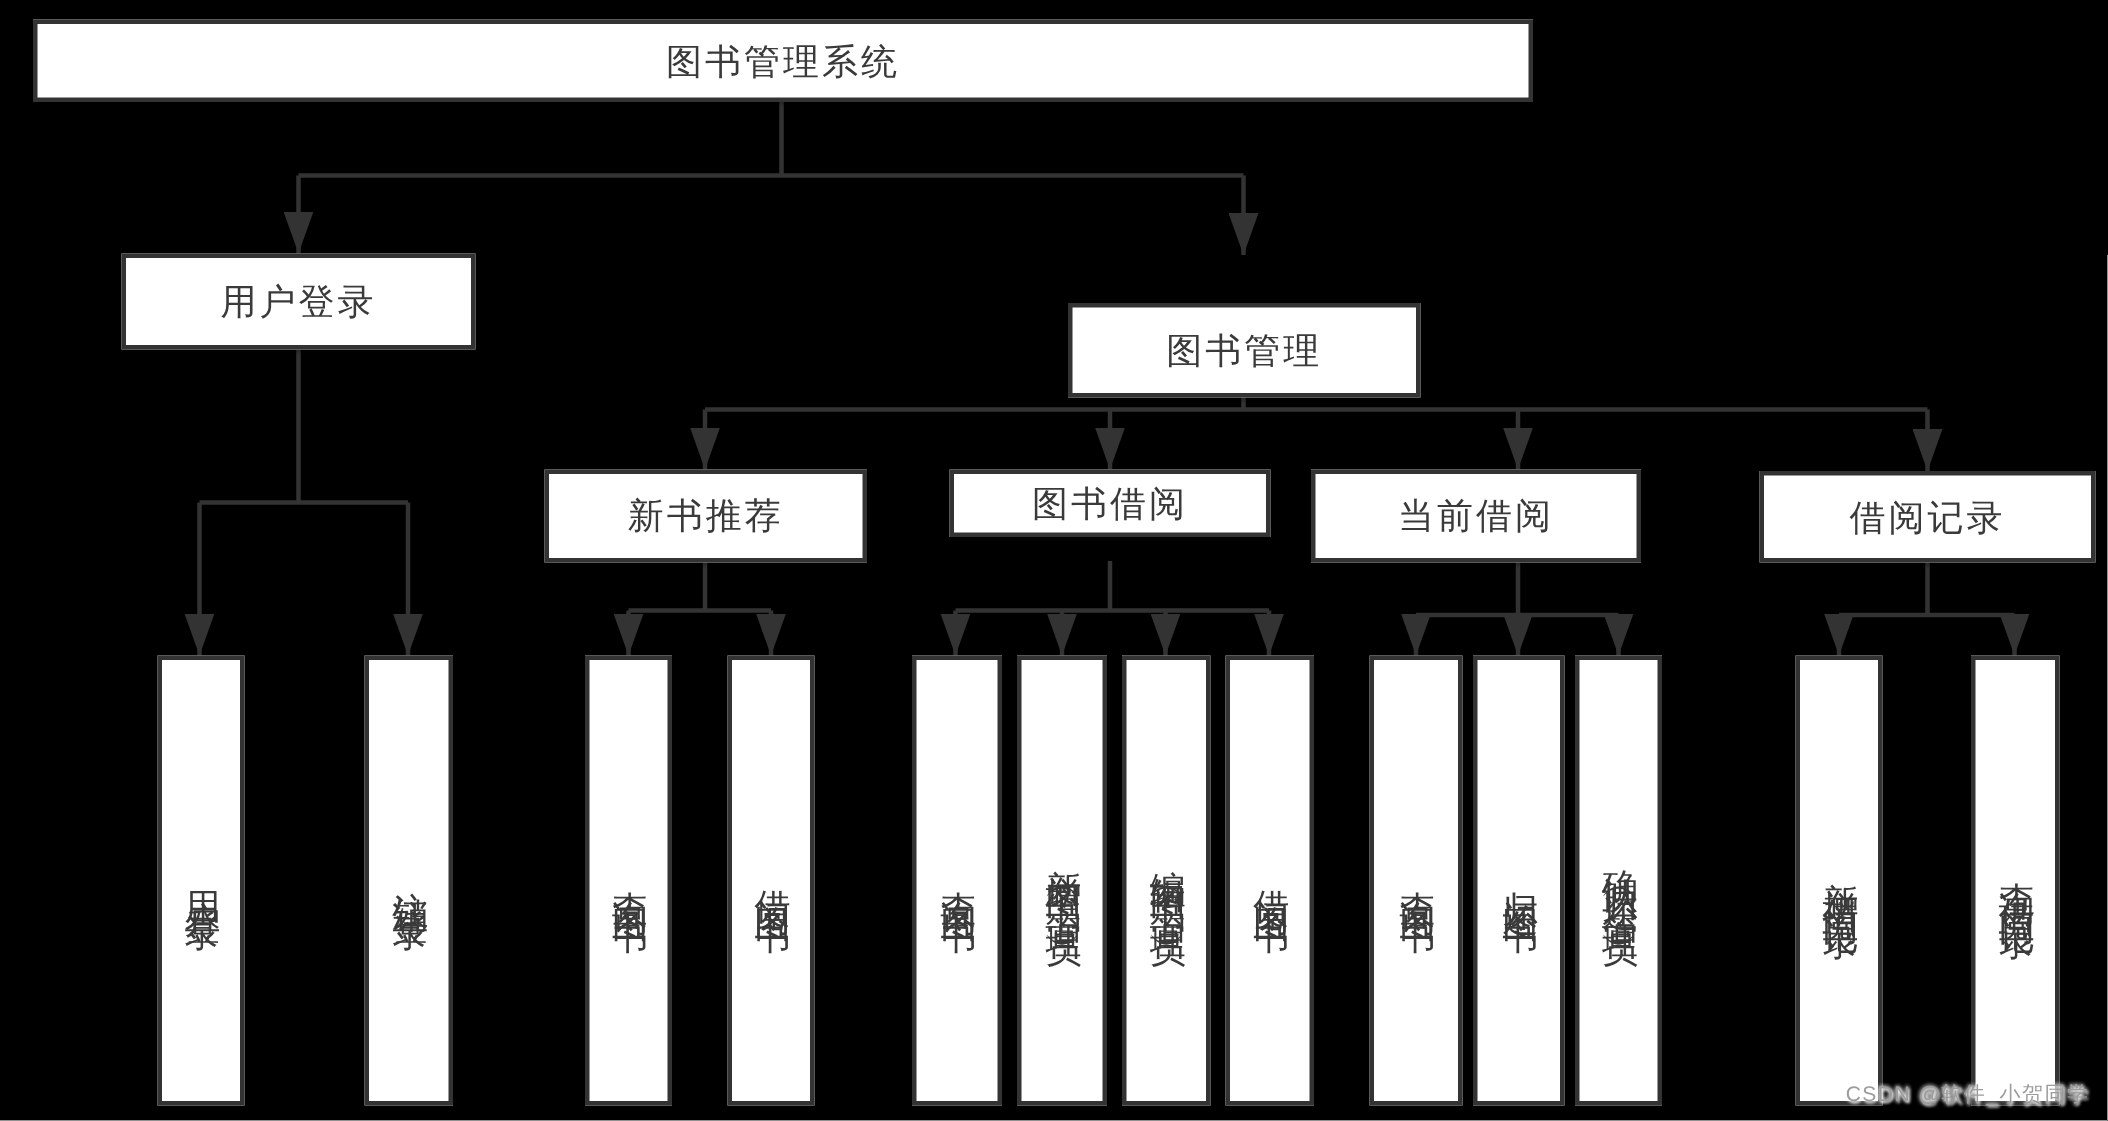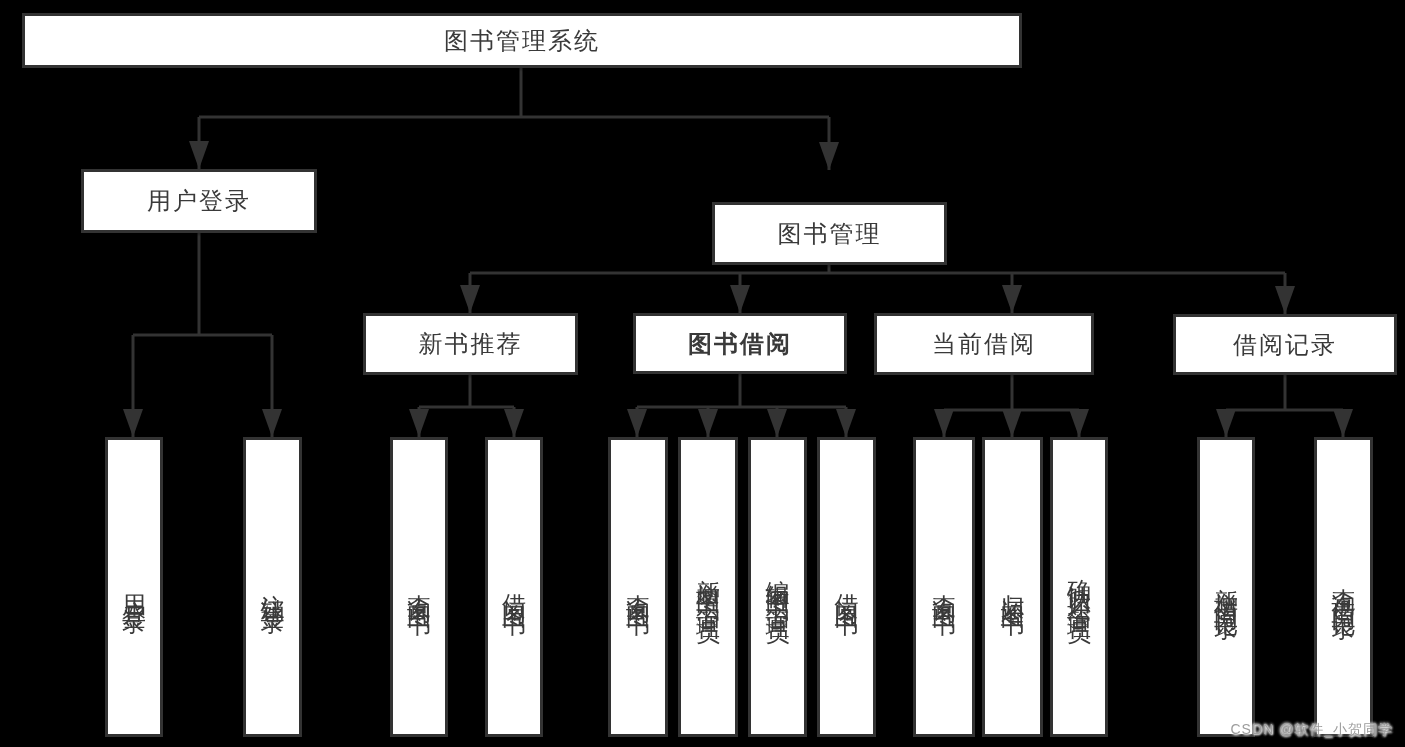--- a/index.html
+++ b/index.html
@@ -101,21 +101,21 @@
   <div class="node" style="left:81px; top:169px; width:236px; height:64px;">
     <span class="hlabel">用户登录</span>
   </div>
   <div class="node" style="left:712px; top:170px; width:235px; height:63px;margin-top:32px;">
     <span class="hlabel">图书管理</span>
   </div>
 
   <div class="node" style="left:363px; top:313px; width:215px; height:62px;">
     <span class="hlabel">新书推荐</span>
   </div>
-  <div class="node" style="left:633px; top:313px; width:214px; height:61px;font-weight:bold;">
+  <div class="node" style="left:633px; top:313px; width:214px; height:45px;">
     <span class="hlabel">图书借阅</span>
   </div>
   <div class="node" style="left:874px; top:313px; width:220px; height:62px;">
     <span class="hlabel">当前借阅</span>
   </div>
   <div class="node" style="left:1173px; top:314px; width:224px; height:61px;">
     <span class="hlabel">借阅记录</span>
   </div>
 
   <div class="node" style="left:105px; top:437px; width:58px; height:300px;">

